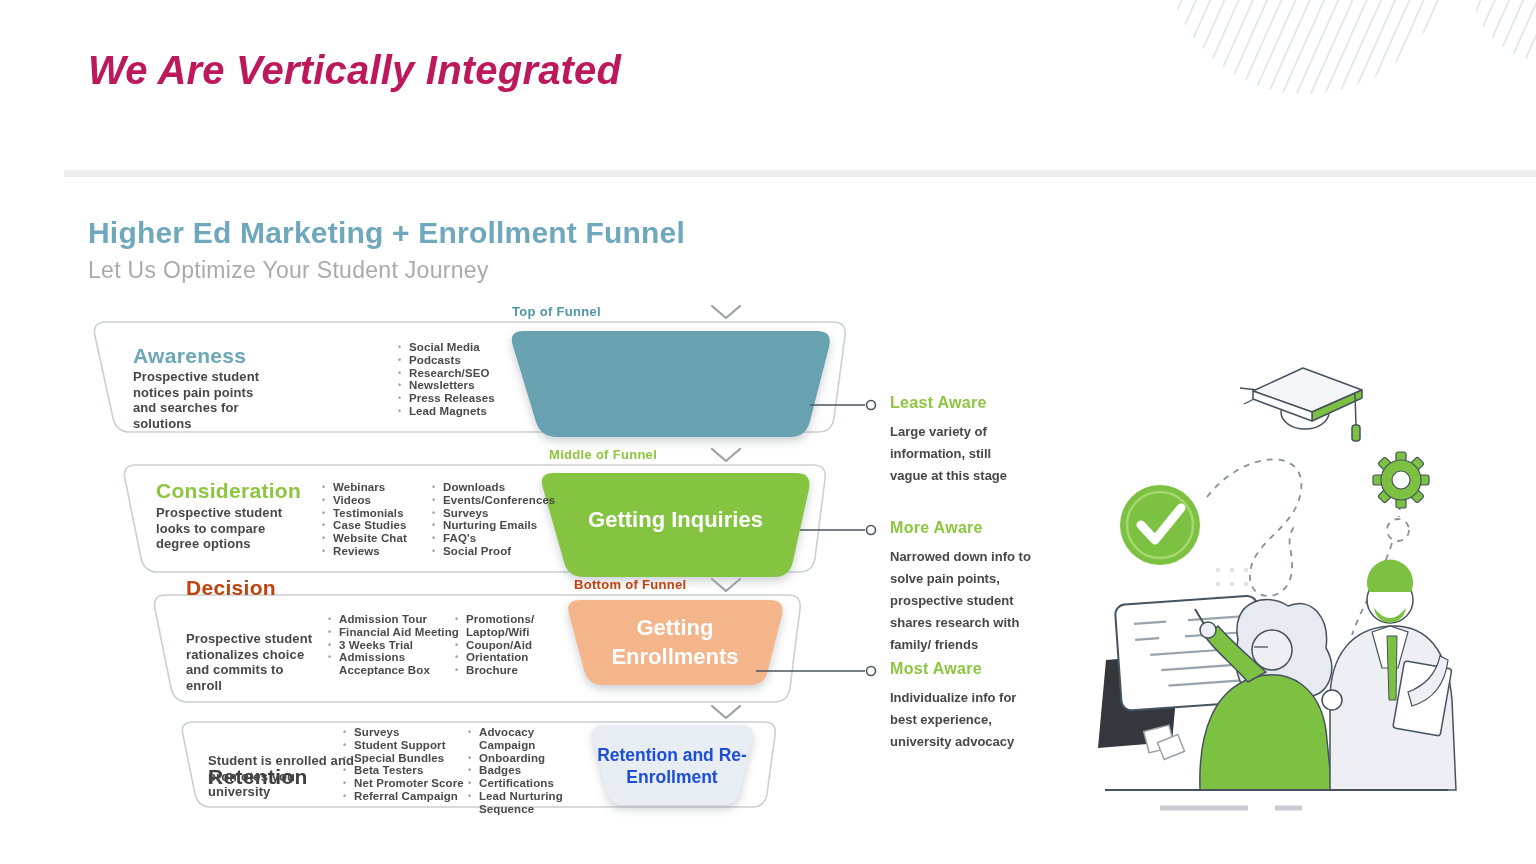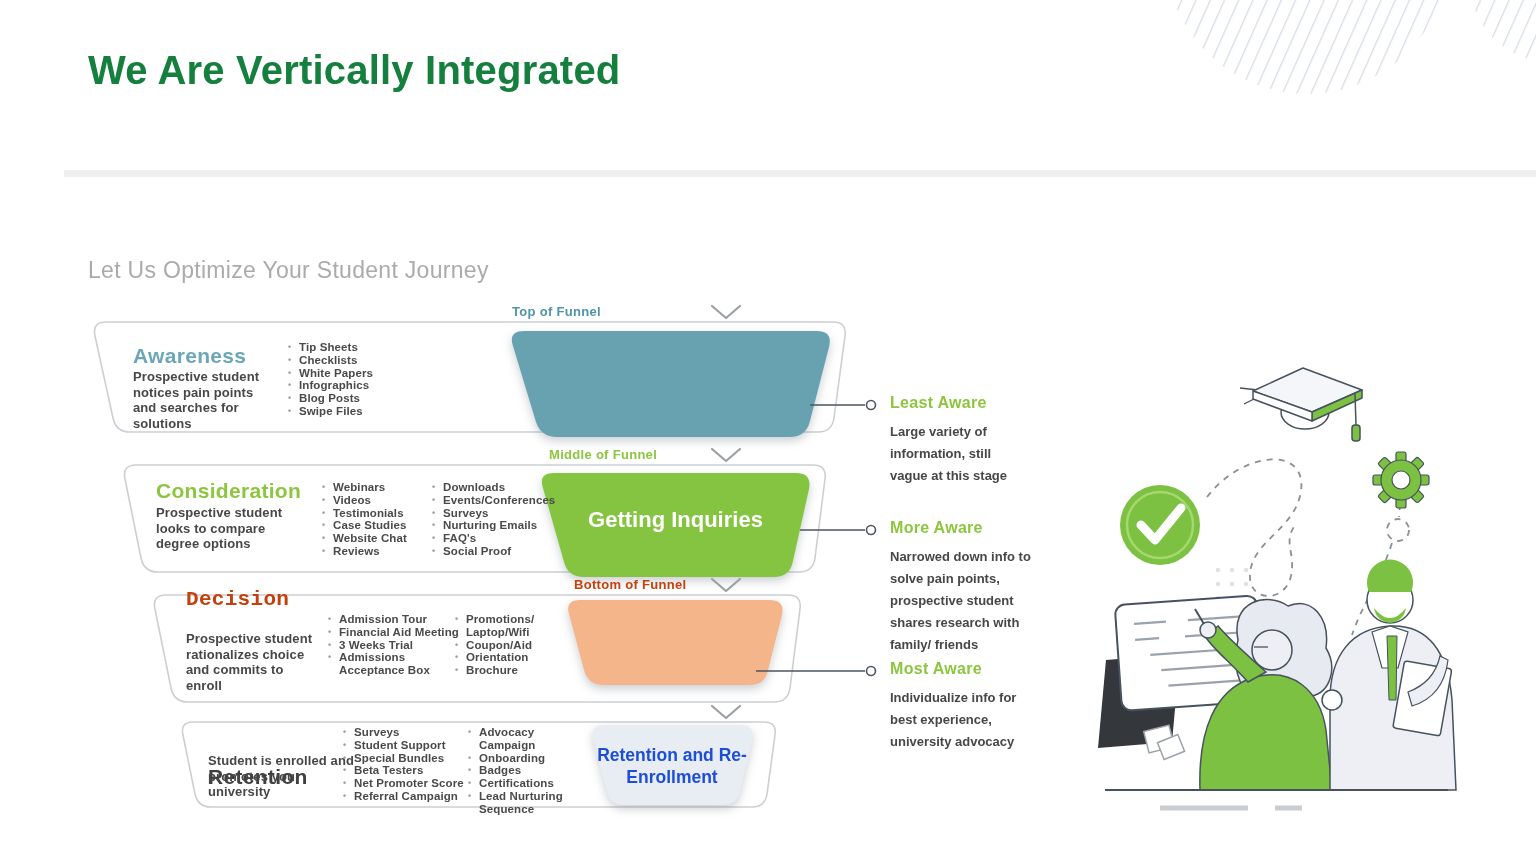--- a/index.html
+++ b/index.html
@@ -3,21 +3,21 @@
 <meta charset="utf-8">
 <style>
   html,body { margin:0; padding:0; background:#ffffff; }
   body { font-family:"Liberation Sans", sans-serif; }
   .canvas { position:relative; width:1536px; height:864px; background:#ffffff; overflow:hidden; }
   .abs { position:absolute; }
   .art { position:absolute; left:0; top:0; z-index:1; }
   .txt-layer { z-index:2; }
 
   .title-line { font-size:40px; font-weight:800; letter-spacing:0.2px; line-height:1.1; }
-  .title-green { color:#15803d; }
+  .title-green { color:#be185d;font-style:italic; }
   .title-navy  { color:#2A2069; }
   .divider { background:#EFEFEF; height:7px; }
 
   .section-heading { font-size:30px; font-weight:800; color:#6FA8BC; letter-spacing:0.2px; }
   .section-subheading { font-size:23px; font-weight:400; color:#ABABAB; letter-spacing:0.3px; }
 
   .stage-title { font-size:21px; font-weight:700; letter-spacing:0.3px; }
   .stage-desc  { font-size:13px; font-weight:600; color:#474747; line-height:15.5px; letter-spacing:0.1px; }
   .c-teal   { color:#6BA7B7; }
   .c-green  { color:#8CC63E; }
@@ -189,35 +189,36 @@
         <line x1="1105" y1="790" x2="1448" y2="790" stroke="#46525E" stroke-width="2"></line>
         <line x1="1160" y1="808" x2="1248" y2="808" stroke="#C9CDD2" stroke-width="5"></line>
         <line x1="1275" y1="808" x2="1302" y2="808" stroke="#C9CDD2" stroke-width="5"></line>
       </g>
     </g>
   </svg>
 
   <div class="abs txt-layer title-line title-green" style="left:88px; top:48px;">We Are Vertically Integrated</div>
   <div class="abs txt-layer divider" style="left:64px; top:170px; width:1472px;"></div>
 
+  <div class="abs txt-layer section-heading" style="left:88px; top:216px;">Higher Ed Marketing + Enrollment Funnel</div>
   <div class="abs txt-layer section-subheading" style="left:88px; top:257px;">Let Us Optimize Your Student Journey</div>
 
   <div class="abs txt-layer funnel-label" style="left:512px; top:304px; color:#4F96A6;">Top of Funnel</div>
   <div class="abs txt-layer funnel-label c-green" style="left:549px; top:447px;">Middle of Funnel</div>
   <div class="abs txt-layer funnel-label c-orange" style="left:574px; top:577px;">Bottom of Funnel</div>
 
   <div class="abs txt-layer stage-title c-teal" style="left:133px; top:344px;">Awareness</div>
   <div class="abs txt-layer stage-desc" style="left:133px; top:369px; width:138px;">Prospective student notices pain points and searches for solutions</div>
-  <ul class="abs txt-layer content-list" style="left:288px; top:341px; width:105px;">
-      <li>Tip Sheets</li>
-      <li>Checklists</li>
-      <li>White Papers</li>
-      <li>Infographics</li>
-      <li>Blog Posts</li>
-      <li>Swipe Files</li>
+  <ul class="abs txt-layer content-list" style="left:398px; top:341px; width:120px;">
+      <li>Social Media</li>
+      <li>Podcasts</li>
+      <li>Research/SEO</li>
+      <li>Newsletters</li>
+      <li>Press Releases</li>
+      <li>Lead Magnets</li>
     </ul>
 
   <div class="abs txt-layer stage-title c-green" style="left:156px; top:479px;">Consideration</div>
   <div class="abs txt-layer stage-desc" style="left:156px; top:505px; width:142px;">Prospective student looks to compare degree options</div>
   <ul class="abs txt-layer content-list" style="left:322px; top:481px; width:105px;">
       <li>Webinars</li>
       <li>Videos</li>
       <li>Testimonials</li>
       <li>Case Studies</li>
       <li>Website Chat</li>
@@ -226,36 +227,37 @@
   <ul class="abs txt-layer content-list" style="left:432px; top:481px; width:128px;">
       <li>Downloads</li>
       <li>Events/Conferences</li>
       <li>Surveys</li>
       <li>Nurturing Emails</li>
       <li>FAQ's</li>
       <li>Social Proof</li>
     </ul>
   <div class="abs txt-layer box-label box-label-2" style="left:548px; top:507px; width:255px;">Getting Inquiries</div>
 
-  <div class="abs txt-layer stage-title c-orange" style="left:186px; top:588px;font-family:Liberation Mono, monospace;">Decision</div>
+  <div class="abs txt-layer stage-title c-orange" style="left:186px; top:576px;">Decision</div>
   <div class="abs txt-layer stage-desc" style="left:186px; top:631px; width:130px;">Prospective student rationalizes choice and commits to enroll</div>
   <ul class="abs txt-layer content-list" style="left:328px; top:613px; width:140px;">
       <li>Admission Tour</li>
       <li>Financial Aid Meeting</li>
       <li>3 Weeks Trial</li>
       <li>Admissions
 Acceptance Box</li>
     </ul>
   <ul class="abs txt-layer content-list" style="left:455px; top:613px; width:110px;">
       <li>Promotions/
 Laptop/Wifi</li>
       <li>Coupon/Aid</li>
       <li>Orientation</li>
       <li>Brochure</li>
     </ul>
+  <div class="abs txt-layer box-label box-label-3" style="left:575px; top:613px; width:200px;">Getting Enrollments</div>
 
   <div class="abs txt-layer stage-title c-dark" style="left:208px; top:765px;">Retention</div>
   <div class="abs txt-layer stage-desc" style="left:208px; top:753px; width:150px;">Student is enrolled and promotes your university</div>
   <ul class="abs txt-layer content-list" style="left:343px; top:726px; width:122px;">
       <li>Surveys</li>
       <li>Student Support</li>
       <li>Special Bundles</li>
       <li>Beta Testers</li>
       <li>Net Promoter Score</li>
       <li>Referral Campaign</li>

